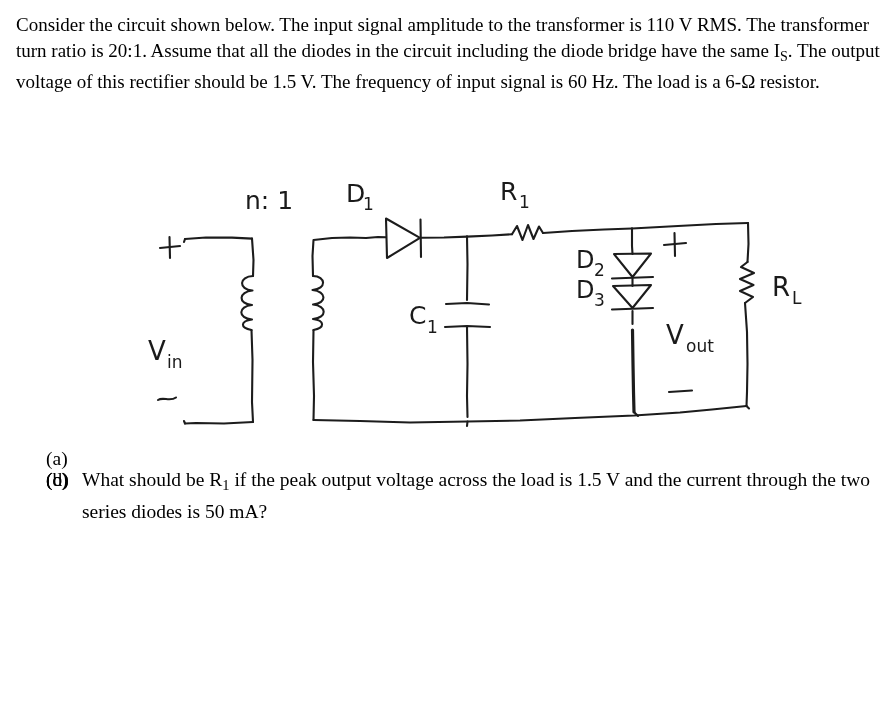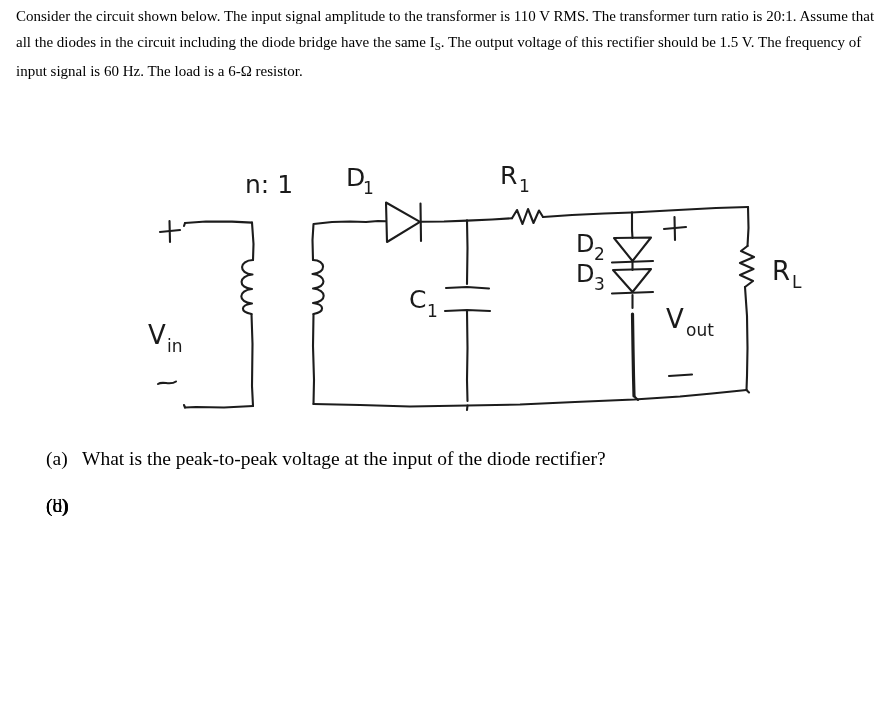--- a/index.html
+++ b/index.html
@@ -14,37 +14,37 @@
     background: #ffffff;
     font-family: "Liberation Serif", "DejaVu Serif", serif;
     color: #000000;
     overflow: hidden;
   }
 
   
   #problem-statement {
     position: absolute;
     left: 16px;
-    top: 4px;
+    top: 12px;
     width: 868px;
-    font-size: 15px;
+    font-size: 19px;
     line-height: 25.5px;
     text-align: left;
   }
   #problem-statement .sub {
     font-size: 0.74em;
     vertical-align: -0.28em;
     letter-spacing: 0;
   }
 
   
   #circuit-figure {
     position: absolute;
     left: 0px;
-    top: 148px;
+    top: 164px;
     width: 748px;
     height: 290px;
   }
   #circuit-figure svg {
     display: block;
   }
   .hand-label {
     font-family: "DejaVu Sans", sans-serif;
     fill: #1a1a1a;
   }
@@ -198,26 +198,26 @@
 
         <text x="666" y="180" font-size="26">V</text>
         <text x="686" y="188" font-size="17">out</text>
       </g>
     </svg>
   </div>
 
   <div id="questions">
     <div class="question">
       <span class="q-marker">(a)</span>
-      <span class="q-text">What is the peak-to-peak voltage at the input of the diode rectifier?</span>
     </div>
     <div class="question">
       <span class="q-marker">(b)</span>
     </div>
     <div class="question">
       <span class="q-marker">(c)</span>
     </div>
     <div class="question">
       <span class="q-marker">(d)</span>
+      <span class="q-text">What should be R<span class="sub">1</span> if the peak output voltage across the load is 1.5 V and the current through the two series diodes is 50 mA?</span>
     </div>
   </div>
 
 </div>
 
 </body></html>

